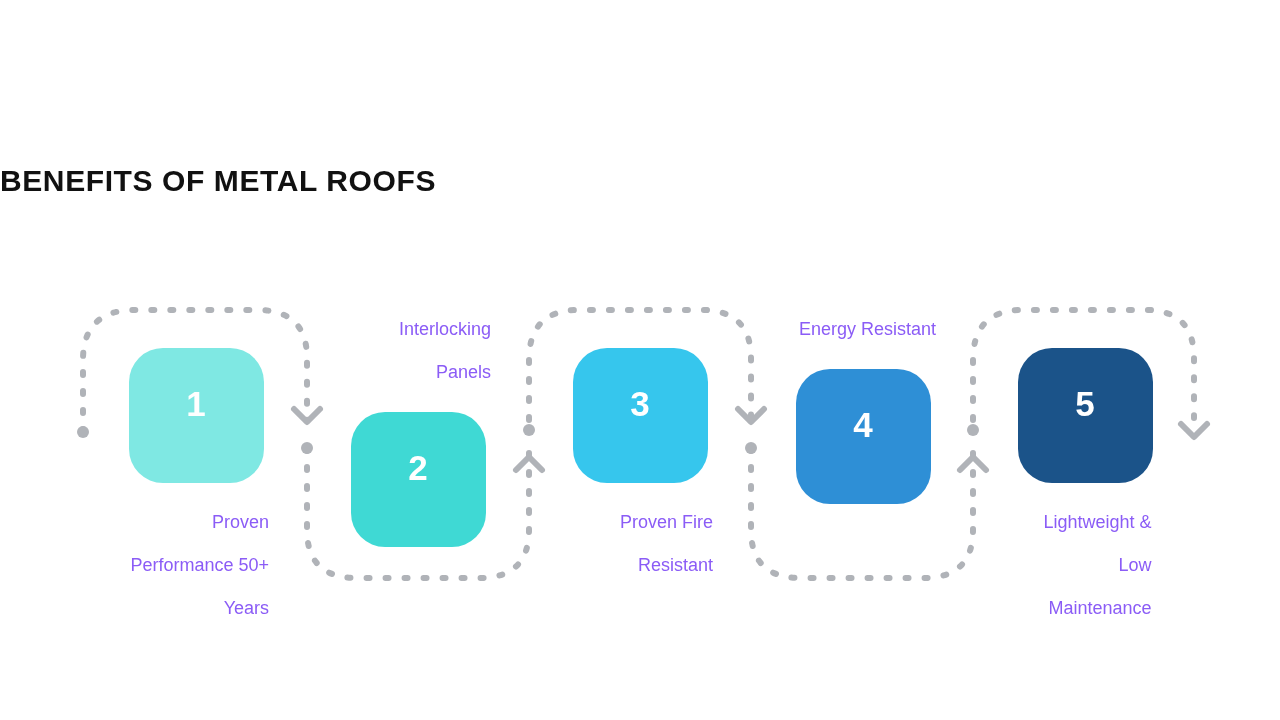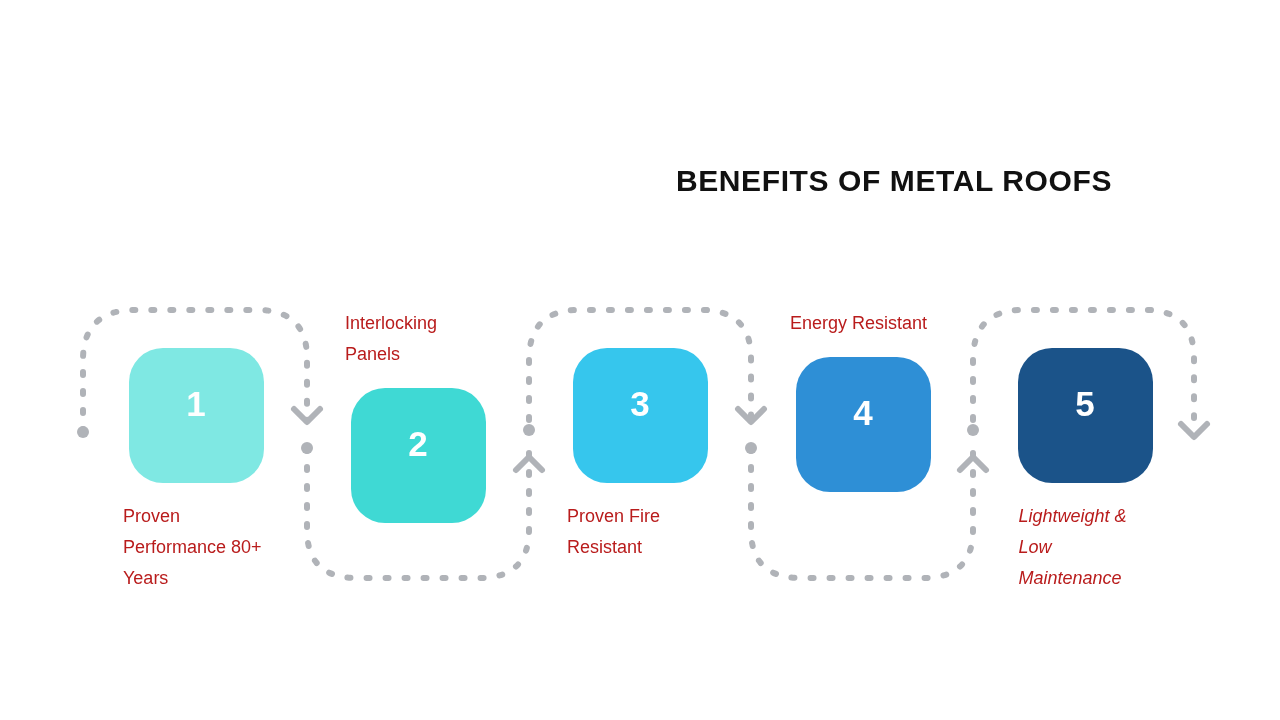--- a/index.html
+++ b/index.html
@@ -19,21 +19,21 @@
     position: absolute;
     inset: 0;
   }
 
   
   #page-title {
     position: absolute;
     top: 162px;
     left: 0;
     width: 1112px;
-    text-align: right;
+    text-align: left;
     font-size: 30px;
     font-weight: bold;
     letter-spacing: 0.6px;
     color: #111111;
     line-height: 38px;
     white-space: nowrap;
   }
 
   
   #connector-path-layer {
@@ -77,24 +77,24 @@
     text-align: center;
     font-size: 35px;
     font-weight: bold;
     color: #ffffff;
     line-height: 40px;
   }
 
   .step-label {
     width: 146px;
     margin: 0 auto;
-    text-align: left;
+    text-align: right;
     font-size: 18px;
-    line-height: 31px;
-    color: #b91c1c;
+    line-height: 43px;
+    color: #8b5cf6;
     word-break: break-word;
   }
 
   
   .step.pos-up .step-card { margin-bottom: 18px; }
   
   .step.pos-down .step-label { margin-bottom: 18px; }
 </style>
 </head>
 <body>
@@ -133,21 +133,21 @@
       <polyline points="1181,424 1194,437 1207,424"></polyline>
     </g>
   </svg>
 
   <div id="steps-layer">
 
     <div class="step pos-up" style="left:196px; top:348px;">
       <div class="step-card" style="background:#7fe8e3;">
         <div class="step-number">1</div>
       </div>
-      <div class="step-label">Proven Performance 80+ Years</div>
+      <div class="step-label">Proven Performance 50+ Years</div>
     </div>
 
     <div class="step pos-down" style="left:418px; top:308px;">
       <div class="step-label">Interlocking Panels</div>
       <div class="step-card" style="background:#3fd9d4;">
         <div class="step-number">2</div>
       </div>
     </div>
 
     <div class="step pos-up" style="left:640px; top:348px;">
@@ -161,17 +161,17 @@
       <div class="step-label">Energy Resistant</div>
       <div class="step-card" style="background:#2e8fd6;">
         <div class="step-number">4</div>
       </div>
     </div>
 
     <div class="step pos-up" style="left:1085px; top:348px;">
       <div class="step-card" style="background:#1b5389;">
         <div class="step-number">5</div>
       </div>
-      <div class="step-label" style="width:133px;font-style:italic;">Lightweight &amp; Low Maintenance</div>
+      <div class="step-label" style="width:133px;">Lightweight &amp; Low Maintenance</div>
     </div>
 
   </div>
 </div>
 
 </body></html>

